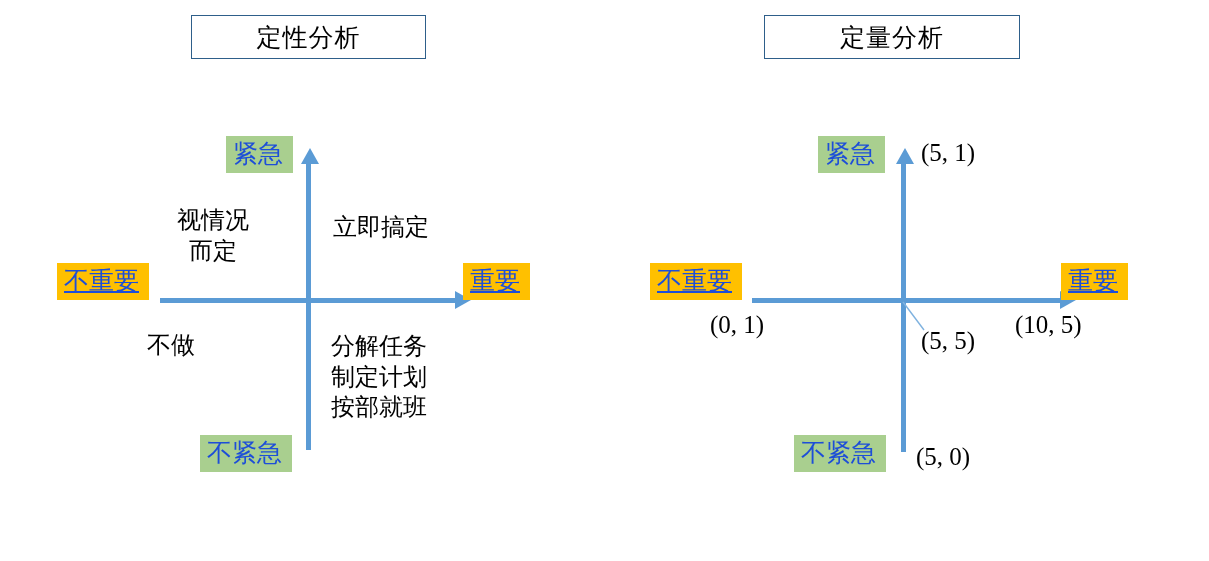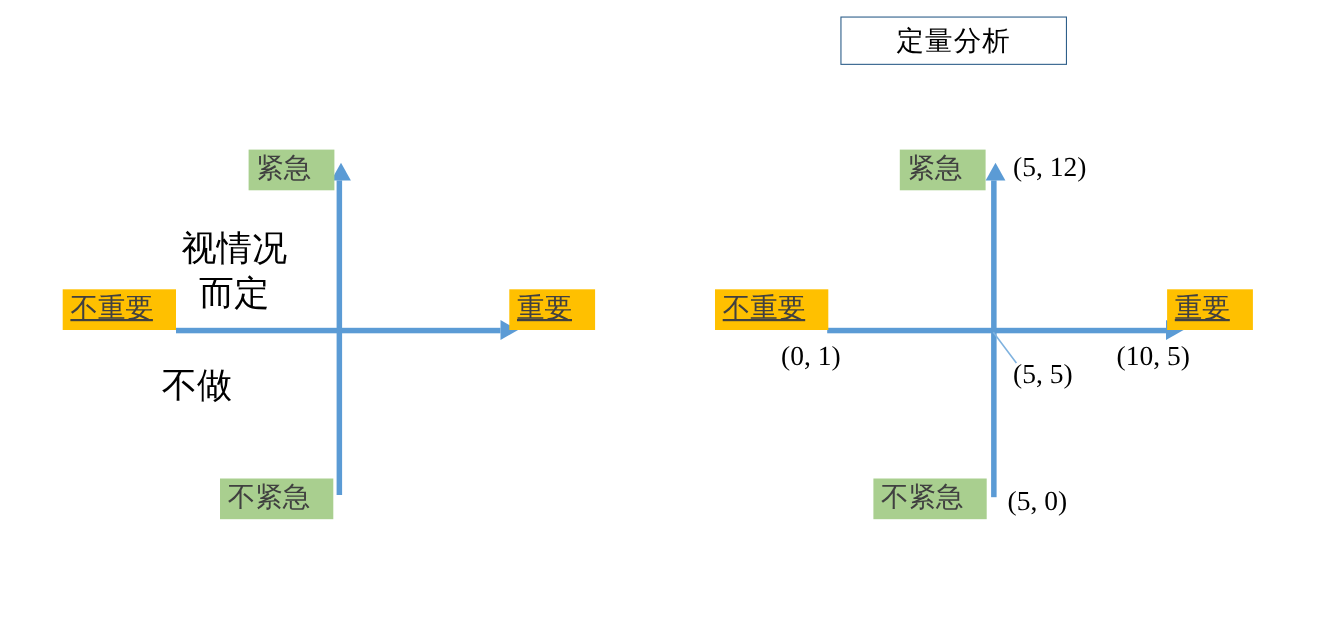--- a/index.html
+++ b/index.html
@@ -32,21 +32,21 @@
     background: #ffffff;
     display: flex;
     align-items: center;
     justify-content: center;
     font-size: 25px;
     line-height: 1;
     letter-spacing: 1px;
     color: #000;
   }
   #title-left  { left: 191px; top: 15px;  width: 235px; height: 44px; }
-  #title-right { left: 764px; top: 15px;  width: 206px; height: 44px; }
+  #title-right { left: 764px; top: 15px;  width: 256px; height: 44px; }
 
   
   .axis-h, .axis-v {
     position: absolute;
     background: #5B9BD5;
   }
   .axis-h { height: 5px; }
   .axis-v { width: 5px; }
 
   .arrow-right {
@@ -66,31 +66,31 @@
 
   
   .chip {
     position: absolute;
     box-sizing: border-box;
     display: flex;
     align-items: flex-end;
     justify-content: center;
     font-size: 25px;
     line-height: 1;
-    padding: 5px 21px 7px 7px;
+    padding: 5px 10px 7px 7px;
     white-space: nowrap;
-    color: #404040;
+    color: #1d4ed8;
   }
   .chip-orange { background: #FFC000; text-decoration: underline; }
   .chip-green  { background: #A9CF8F; }
 
   
   .qtext {
     position: absolute;
-    font-size: 32px;
+    font-size: 24px;
     line-height: 1.28;
     white-space: pre;
     color: #000;
   }
   .qtext.center { text-align: center; }
 
   
   .coord {
     position: absolute;
     font-size: 25px;
@@ -103,20 +103,23 @@
   .leader {
     position: absolute;
     overflow: visible;
   }
 </style>
 </head>
 <body>
 
 <div class="canvas">
 
+  <div class="title-box" id="title-left">
+    <span>定性分析</span>
+  </div>
 
   <div class="axis-h" style="left:160px; top:298px; width:295px;"></div>
   <div class="arrow-right" style="left:455px; top:291px;"></div>
 
   <div class="axis-v" style="left:306px; top:164px; height:286px;"></div>
   <div class="arrow-up" style="left:301px; top:148px;"></div>
 
   <div class="chip chip-green" style="left:226px; top:136px;">
     <span>紧急</span>
   </div>
@@ -129,23 +132,27 @@
     <span>不重要</span>
   </div>
 
   <div class="chip chip-orange" style="left:463px; top:263px;">
     <span>重要</span>
   </div>
 
   <div class="qtext center" style="left:165px; top:205px; width:96px;">视情况
 而定</div>
 
+  <div class="qtext" style="left:333px; top:212px;">立即搞定</div>
 
   <div class="qtext" style="left:147px; top:330px;text-align:center;">不做</div>
 
+  <div class="qtext" style="left:331px; top:331px;">分解任务
+制定计划
+按部就班</div>
 
   <div class="title-box" id="title-right">
     <span>定量分析</span>
   </div>
 
   <div class="axis-h" style="left:752px; top:298px; width:308px;"></div>
   <div class="arrow-right" style="left:1060px; top:291px;"></div>
 
   <div class="axis-v" style="left:901px; top:164px; height:288px;"></div>
   <div class="arrow-up" style="left:896px; top:148px;"></div>
@@ -163,21 +170,21 @@
   </div>
 
   <div class="chip chip-orange" style="left:650px; top:263px;">
     <span>不重要</span>
   </div>
 
   <div class="chip chip-orange" style="left:1061px; top:263px;">
     <span>重要</span>
   </div>
 
-  <div class="coord" style="left:921px; top:140px;">(5, 12)</div>
+  <div class="coord" style="left:921px; top:140px;">(5, 1)</div>
 
   <div class="coord" style="left:710px; top:312px;">(0, 1)</div>
 
   <div class="coord" style="left:921px; top:328px;">(5, 5)</div>
 
   <div class="coord" style="left:1015px; top:312px;">(10, 5)</div>
 
   <div class="coord" style="left:916px; top:444px;font-family:Liberation Serif, serif;">(5, 0)</div>
 
 </div>

